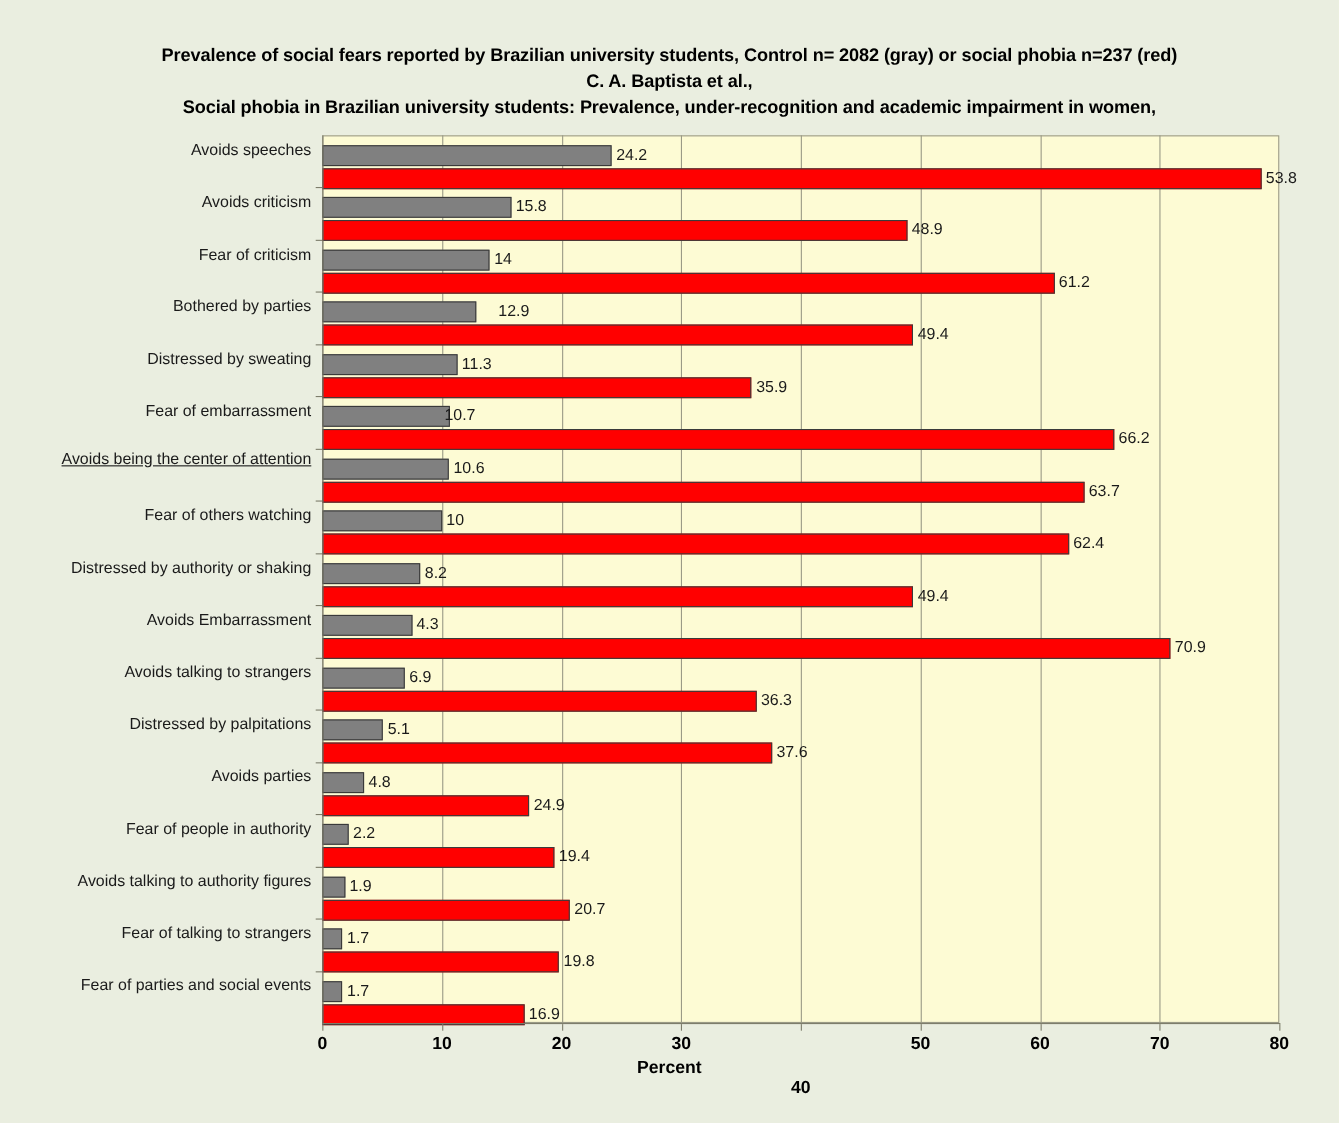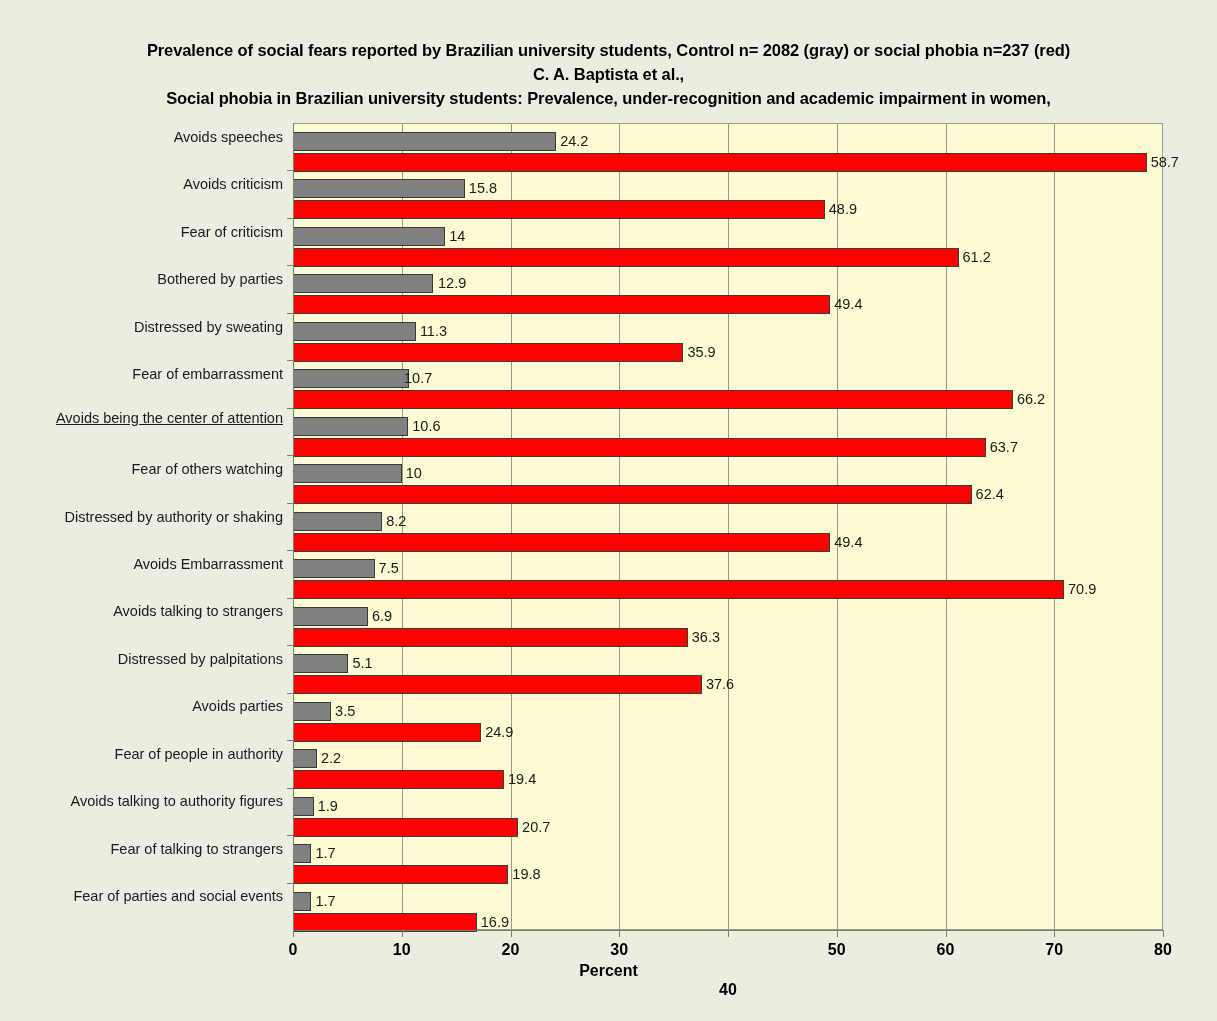--- a/index.html
+++ b/index.html
@@ -208,37 +208,37 @@
       <div class="ytick" style="top: 617.118px;"></div>
       <div class="ytick" style="top: 664.588px;"></div>
       <div class="ytick" style="top: 712.059px;"></div>
       <div class="ytick" style="top: 759.529px;"></div>
     </div>
   <div id="bars">
       <div class="row" style="top: 9px; height: 41px;">
         <div class="bar control" style="left: 0px; width: 263.175px;"></div>
         <div class="bar-label control" style="left: 267.175px;">24.2</div>
         <div class="bar phobia" style="left: 0px; width: 853.688px;"></div>
-        <div class="bar-label phobia" style="left: 857.688px;">58.7</div>
+        <div class="bar-label phobia" style="left: 857.688px;">53.8</div>
       </div>
       <div class="row" style="top: 56.4706px; height: 41px;">
         <div class="bar control" style="left: 0px; width: 171.825px;"></div>
         <div class="bar-label control" style="left: 175.825px;">15.8</div>
         <div class="bar phobia" style="left: 0px; width: 531.787px;"></div>
         <div class="bar-label phobia" style="left: 535.787px;">48.9</div>
       </div>
       <div class="row" style="top: 103.941px; height: 41px;">
         <div class="bar control" style="left: 0px; width: 152.25px;"></div>
         <div class="bar-label control" style="left: 156.25px;">14</div>
         <div class="bar phobia" style="left: 0px; width: 665.55px;"></div>
         <div class="bar-label phobia" style="left: 669.55px;">61.2</div>
       </div>
       <div class="row" style="top: 151.412px; height: 41px;">
         <div class="bar control" style="left: 0px; width: 140.287px;"></div>
-        <div class="bar-label control" style="left: 145px;">12.9</div>
+        <div class="bar-label control" style="left: 160px;">12.9</div>
         <div class="bar phobia" style="left: 0px; width: 537.225px;"></div>
         <div class="bar-label phobia" style="left: 541.225px;">49.4</div>
       </div>
       <div class="row" style="top: 198.882px; height: 41px;">
         <div class="bar control" style="left: 0px; width: 122.888px;"></div>
         <div class="bar-label control" style="left: 126.888px;">11.3</div>
         <div class="bar phobia" style="left: 0px; width: 390.412px;"></div>
         <div class="bar-label phobia" style="left: 394.412px;">35.9</div>
       </div>
       <div class="row" style="top: 246.353px; height: 41px;">
@@ -260,39 +260,39 @@
         <div class="bar-label phobia" style="left: 682.6px;">62.4</div>
       </div>
       <div class="row" style="top: 388.765px; height: 41px;">
         <div class="bar control" style="left: 0px; width: 89.175px;"></div>
         <div class="bar-label control" style="left: 93.175px;">8.2</div>
         <div class="bar phobia" style="left: 0px; width: 537.225px;"></div>
         <div class="bar-label phobia" style="left: 541.225px;">49.4</div>
       </div>
       <div class="row" style="top: 436.235px; height: 41px;">
         <div class="bar control" style="left: 0px; width: 81.5625px;"></div>
-        <div class="bar-label control" style="left: 85.5625px;">7.5</div>
+        <div class="bar-label control" style="left: 85.5625px;">4.3</div>
         <div class="bar phobia" style="left: 0px; width: 771.038px;"></div>
         <div class="bar-label phobia" style="left: 775.038px;">70.9</div>
       </div>
       <div class="row" style="top: 483.706px; height: 41px;">
         <div class="bar control" style="left: 0px; width: 75.0375px;"></div>
         <div class="bar-label control" style="left: 79.0375px;">6.9</div>
         <div class="bar phobia" style="left: 0px; width: 394.762px;"></div>
         <div class="bar-label phobia" style="left: 398.762px;">36.3</div>
       </div>
       <div class="row" style="top: 531.176px; height: 41px;">
         <div class="bar control" style="left: 0px; width: 55.4625px;"></div>
         <div class="bar-label control" style="left: 59.4625px;">5.1</div>
         <div class="bar phobia" style="left: 0px; width: 408.9px;"></div>
         <div class="bar-label phobia" style="left: 412.9px;">37.6</div>
       </div>
       <div class="row" style="top: 578.647px; height: 41px;">
         <div class="bar control" style="left: 0px; width: 38.0625px;"></div>
-        <div class="bar-label control" style="left: 42.0625px;">3.5</div>
+        <div class="bar-label control" style="left: 42.0625px;">4.8</div>
         <div class="bar phobia" style="left: 0px; width: 188.137px;"></div>
         <div class="bar-label phobia" style="left: 192.137px;">24.9</div>
       </div>
       <div class="row" style="top: 626.118px; height: 41px;">
         <div class="bar control" style="left: 0px; width: 23.925px;"></div>
         <div class="bar-label control" style="left: 27.925px;">2.2</div>
         <div class="bar phobia" style="left: 0px; width: 210.975px;"></div>
         <div class="bar-label phobia" style="left: 214.975px;">19.4</div>
       </div>
       <div class="row" style="top: 673.588px; height: 41px;">

